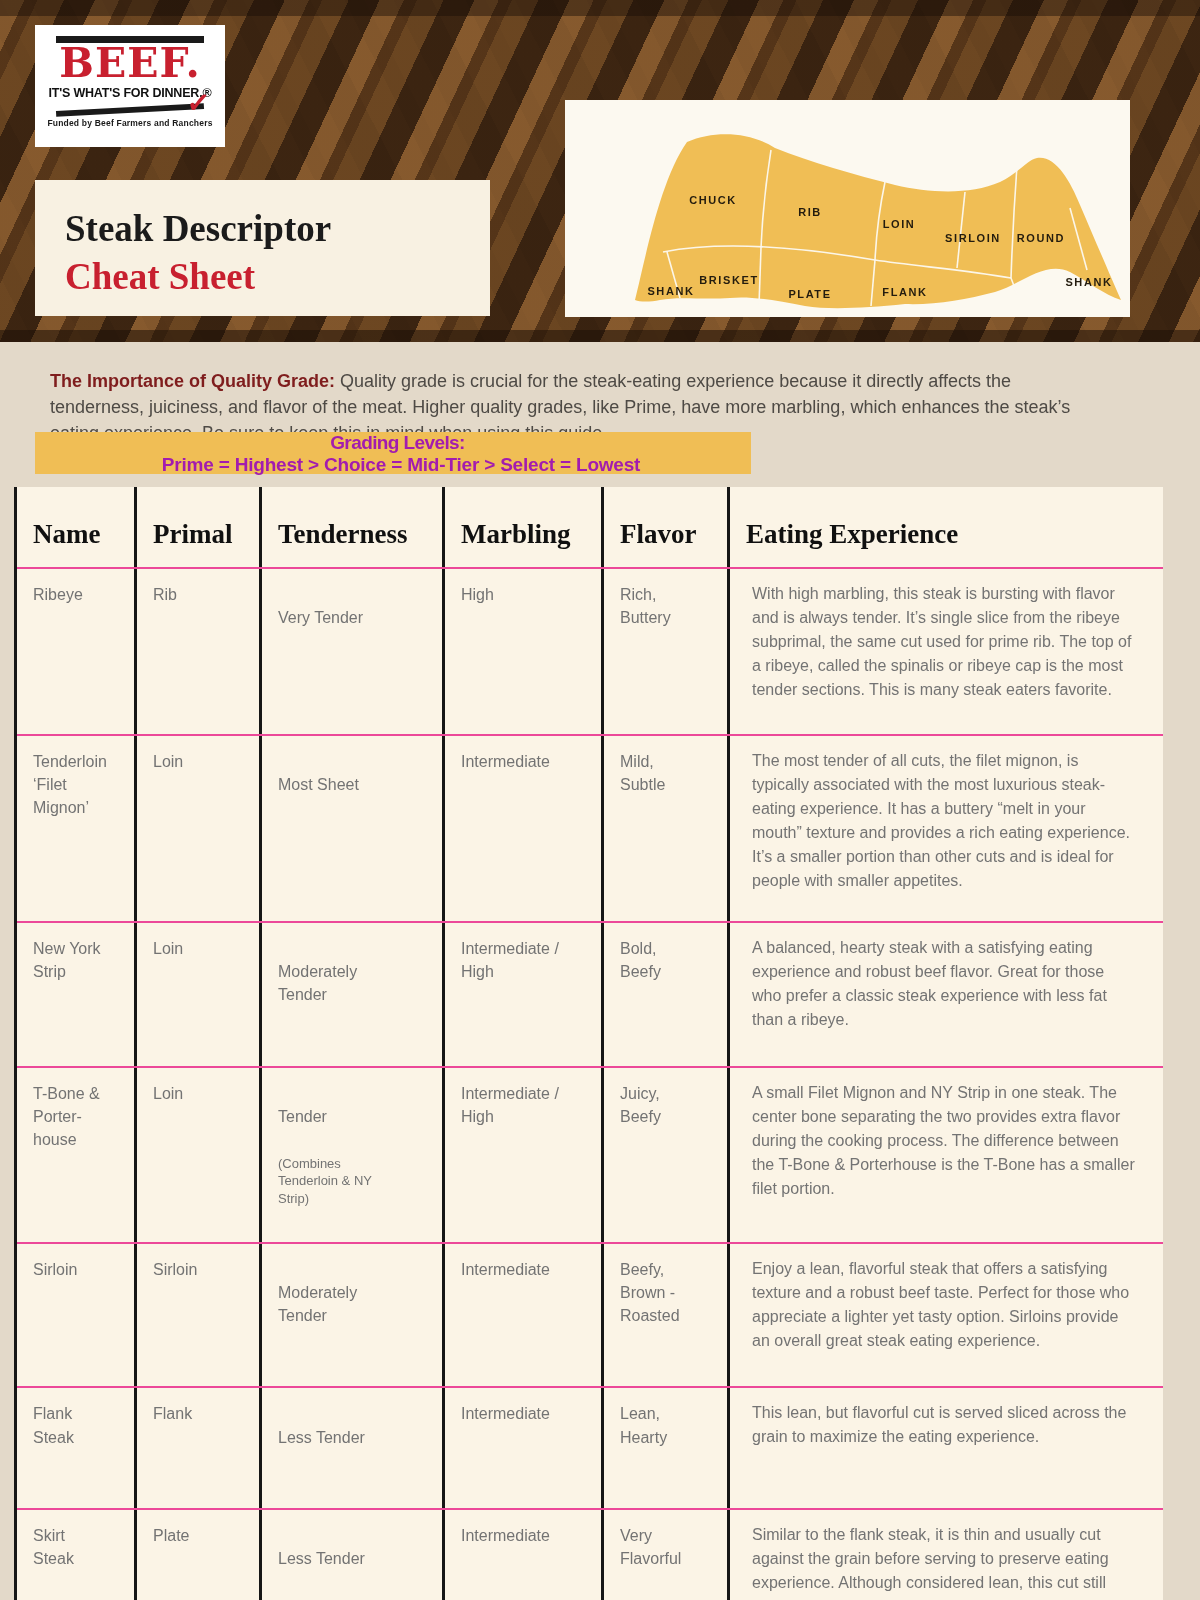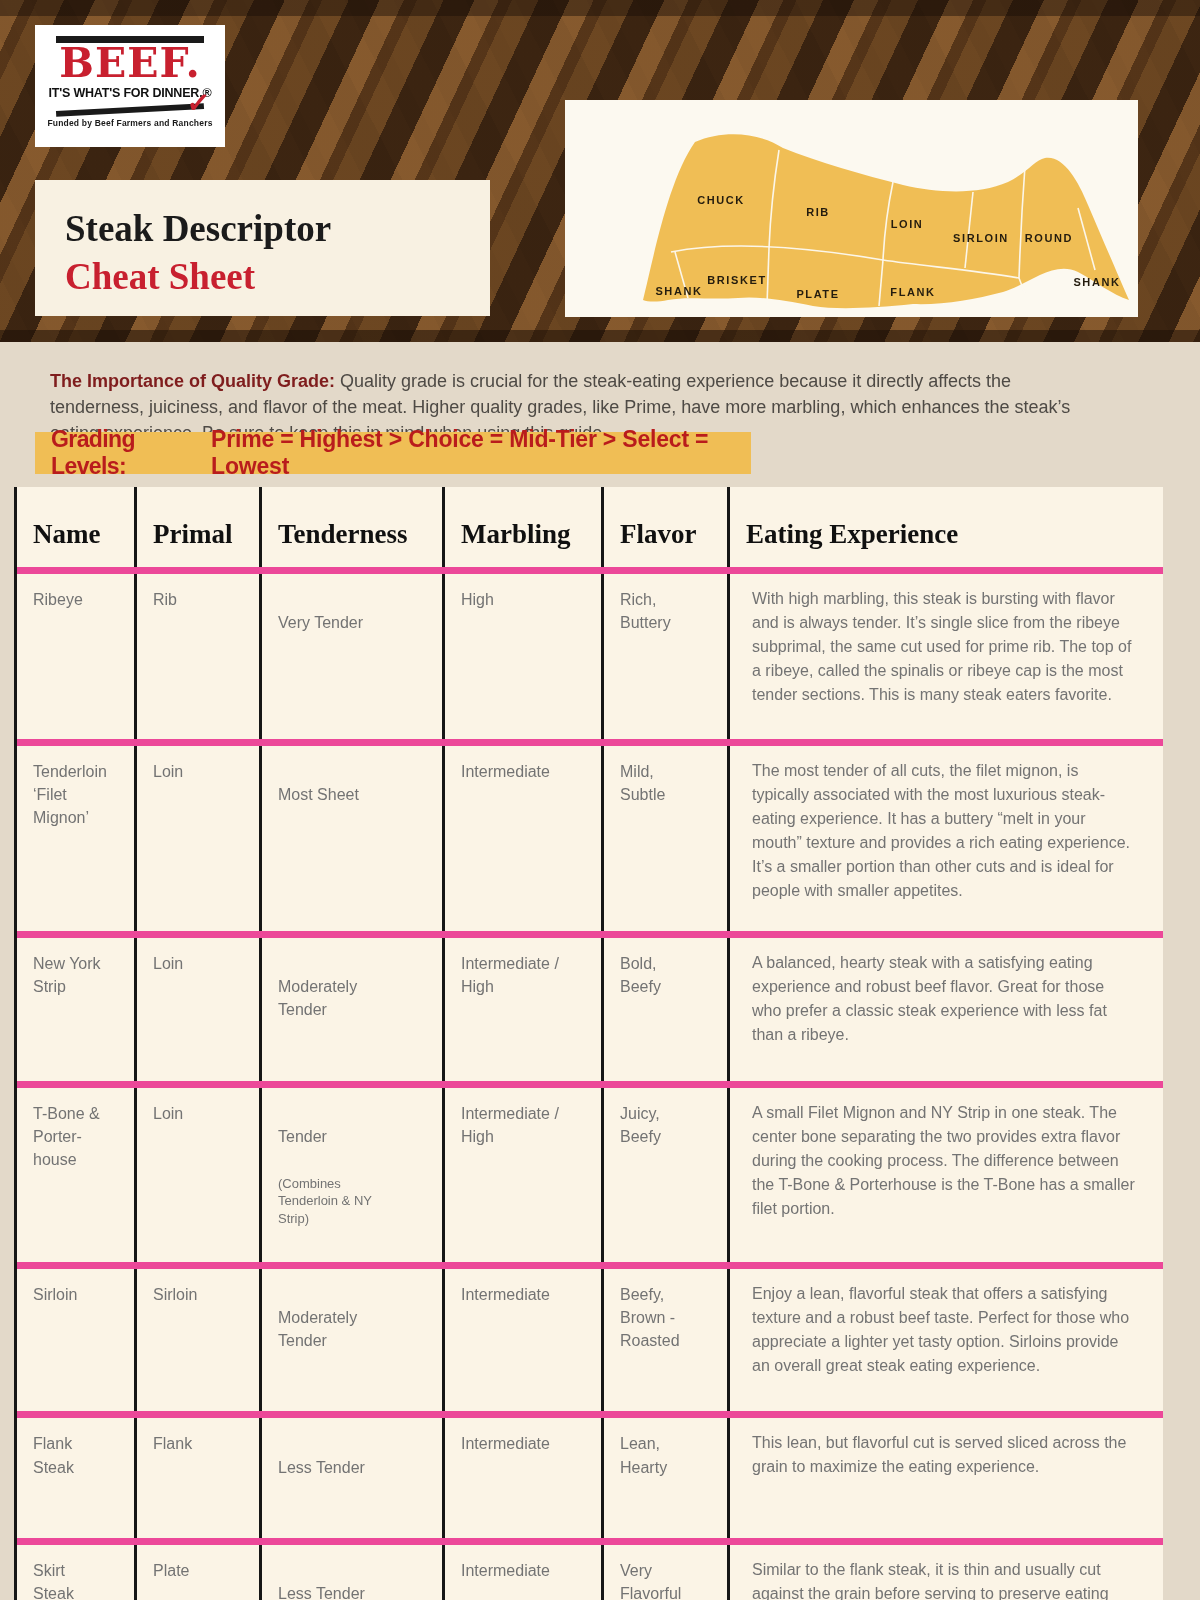--- a/index.html
+++ b/index.html
@@ -46,53 +46,52 @@
   .title {
     font-family:"Liberation Serif",serif; font-weight:700; font-size:37px;
     color:#1b1b1b; padding:25px 0 0 30px; line-height:1.3;
   }
   .title-line2 { color:var(--brand-red,#C32032); }
 
   
   .diagram-card {
     position:absolute; left:565px; top:100px; width:565px; height:217px;
     background:#FCF9F0;
-    padding-left:8px;
   }
   .diagram-card svg { display:block; width:565px; height:217px; }
   .cut-label {
     font-family:"Liberation Sans",sans-serif; font-weight:700; font-size:11px;
     letter-spacing:1.6px; fill:#241c0e;
   }
 
   
   .intro {
     position:absolute; left:50px; top:350px; width:1045px;
     font-size:18px; line-height:1.45; color:#4e4a45;
   }
   .intro-lead { font-weight:700; color:#7f1d1d; }
 
   
   .grading-bar {
     position:absolute; left:35px; top:432px; width:716px; height:42px;
     background:var(--gold,#F2BE52); box-sizing:border-box;
     display:flex; align-items:center; padding-left:16px;
-    font-size:23px; font-weight:700; color:#b91c1c; letter-spacing:-0.2px;
+    font-size:19px; font-weight:700; color:#a21caf; letter-spacing:-0.2px;flex-direction:column;
   }
   .grading-lead { margin-right:7px; letter-spacing:-0.6px; }
 
   
   .steak-table {
     position:absolute; left:14px; top:487px; width:1149px;
     background:var(--panel-cream,#FBF4E6); border-left:3px solid #161616;
     box-sizing:border-box;
   }
   .t-row {
     display:grid; grid-template-columns:120px 125px 183px 159px 126px 1fr;
-    border-bottom:7px solid #ec4899;
+    border-bottom:2px solid #ec4899;
   }
   .t-row:last-child { border-bottom:none; }
   .t-cell {
     border-right:3px solid #161616; box-sizing:border-box;
     padding:14px 10px 10px 16px; font-size:16px; line-height:1.45;
     color:#737373; white-space:pre-line;
   }
   .t-cell:last-child { border-right:none; }
   .t-row--head { min-height:80px; }
   .th {

